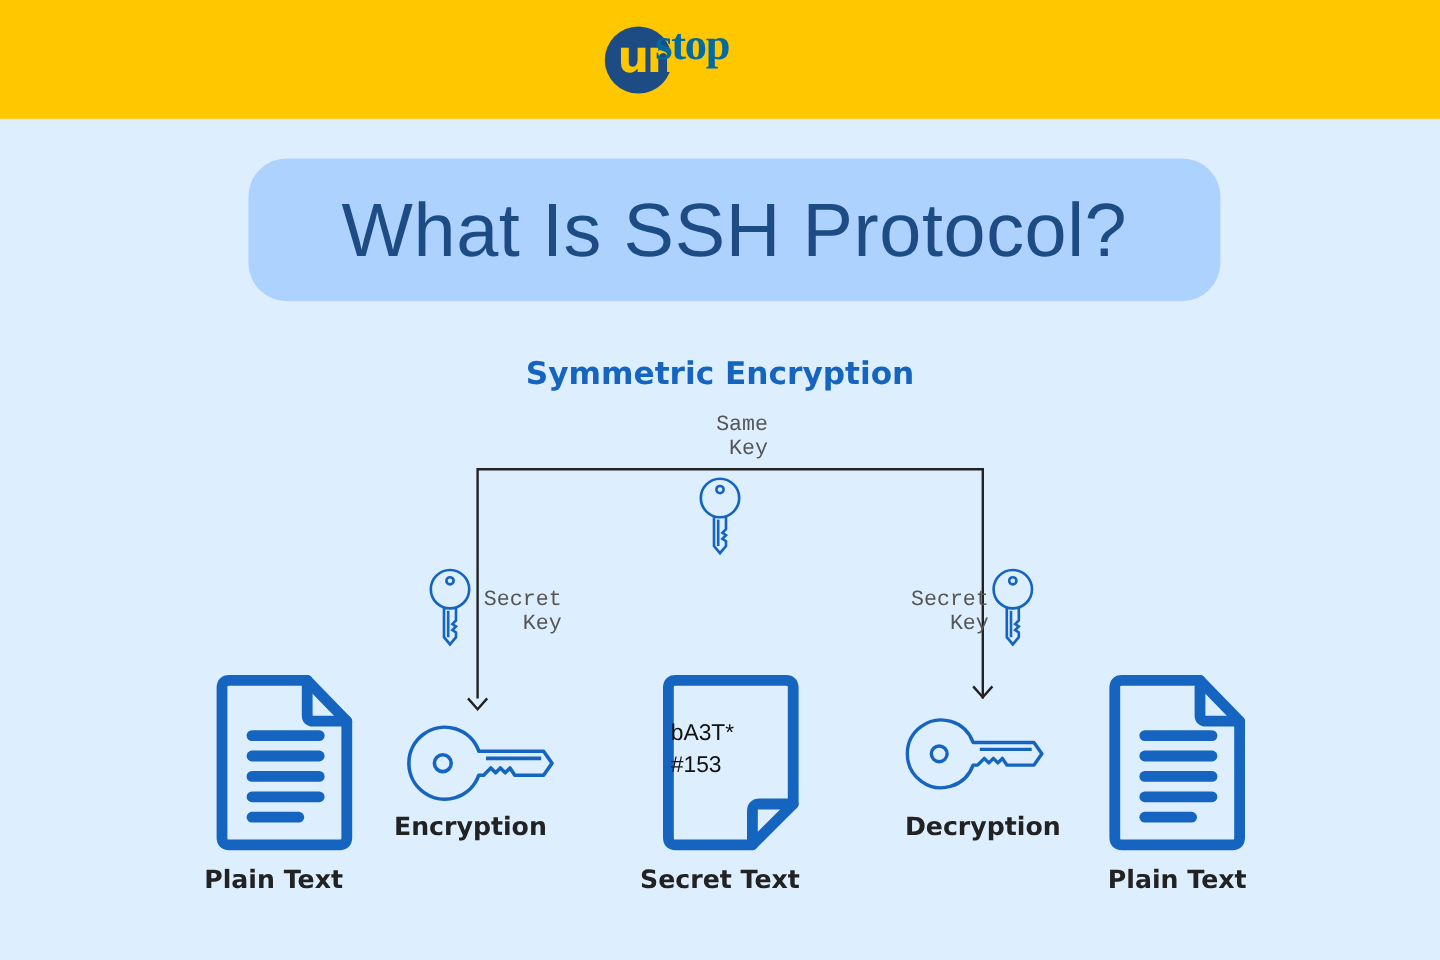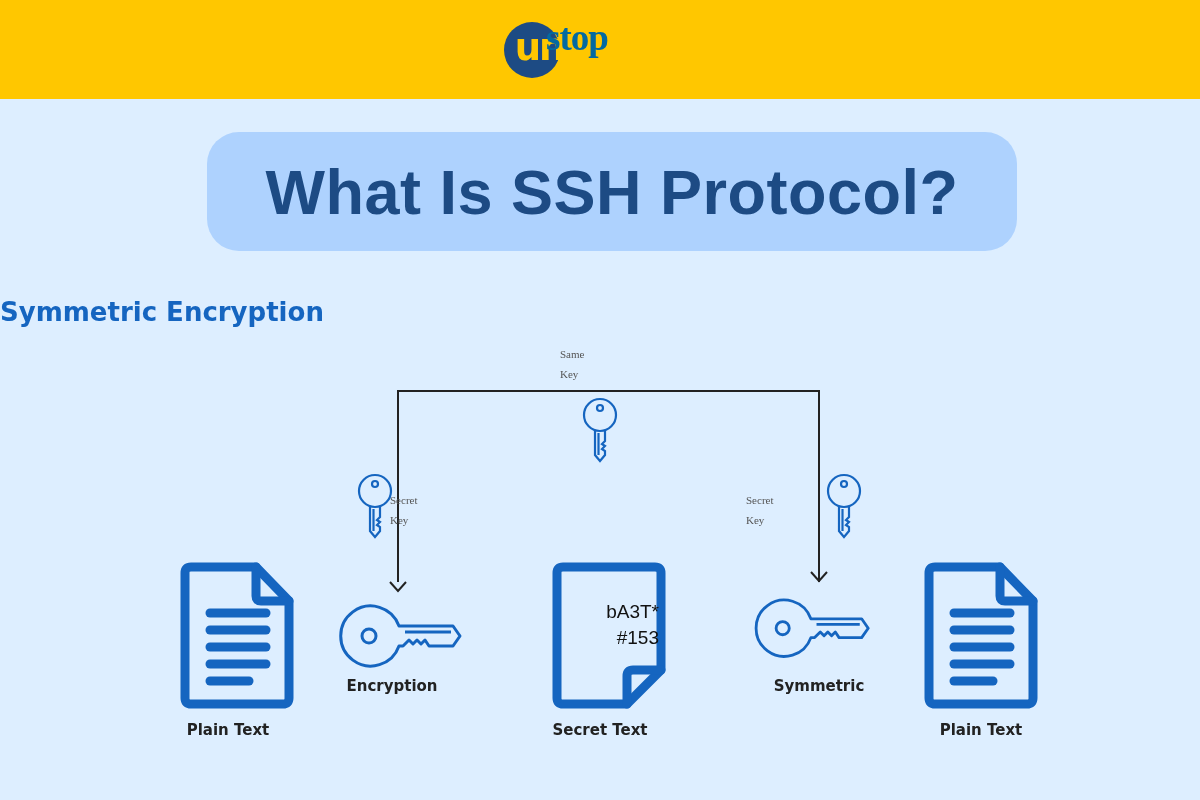--- a/index.html
+++ b/index.html
@@ -31,39 +31,39 @@
     color: #0369a1; font-weight: bold; font-size: 37px;
     font-family: Liberation Serif, serif; letter-spacing: -1px;
     margin-left: -14px; margin-top: -6px;
   }
   .title-banner {
     position: absolute; left: 207px; top: 132px; width: 810px; height: 119px;
     background: #aed2fe; border-radius: 32px;
     display: flex; align-items: center; justify-content: center;
   }
   .title-text {
-    color: #1d4b84; font-weight: bold; font-size: 63px;
+    color: #1d4b84; font-weight: normal; font-size: 63px;
     font-family: "Liberation Sans", sans-serif; letter-spacing: 0.5px;
   }
   .diagram-title {
     position: absolute; left: 0; width: 1200px; top: 297px;
-    text-align: left; color: #1565c0; font-weight: bold; font-size: 26px;
+    text-align: center; color: #1565c0; font-weight: bold; font-size: 26px;
     font-family: "DejaVu Sans", sans-serif;
   }
   .label-small {
-    position: absolute; color: #555; font-size: 11px;
-    font-family: Liberation Serif, serif; text-align: left; line-height: 20px;
+    position: absolute; color: #555; font-size: 18px;
+    font-family: Liberation Mono, monospace; text-align: right; line-height: 20px;
   }
   .label-caption {
-    position: absolute; color: #222; font-size: 15px; font-weight: bold;
+    position: absolute; color: #222; font-size: 21px; font-weight: bold;
     font-family: "DejaVu Sans", sans-serif; text-align: center; white-space: nowrap;
   }
   .cipher-text {
     position: absolute; color: #111; font-size: 19px;
-    font-family: "Liberation Sans", sans-serif; text-align: right; line-height: 26px;
+    font-family: "Liberation Sans", sans-serif; text-align: left; line-height: 26px;
   }
   svg.overlay { position: absolute; left: 0; top: 0; }
 </style>
 </head>
 <body>
 
 <div class="header">
   <div class="logo">
     <div class="logo-circle">
       <span class="logo-un">un</span>
@@ -157,14 +157,14 @@
 </div>
 
 <div class="cipher-text" style="left:559px; top:599px; width:100px;">
   <div>bA3T*</div>
   <div>#153</div>
 </div>
 
 <div class="label-caption" style="left:153px; top:721px; width:150px;">Plain Text</div>
 <div class="label-caption" style="left:317px; top:677px; width:150px;">Encryption</div>
 <div class="label-caption" style="left:525px; top:721px; width:150px;">Secret Text</div>
-<div class="label-caption" style="left:744px; top:677px; width:150px;">Symmetric</div>
+<div class="label-caption" style="left:744px; top:677px; width:150px;">Decryption</div>
 <div class="label-caption" style="left:906px; top:721px; width:150px;">Plain Text</div>
 
 </body></html>

